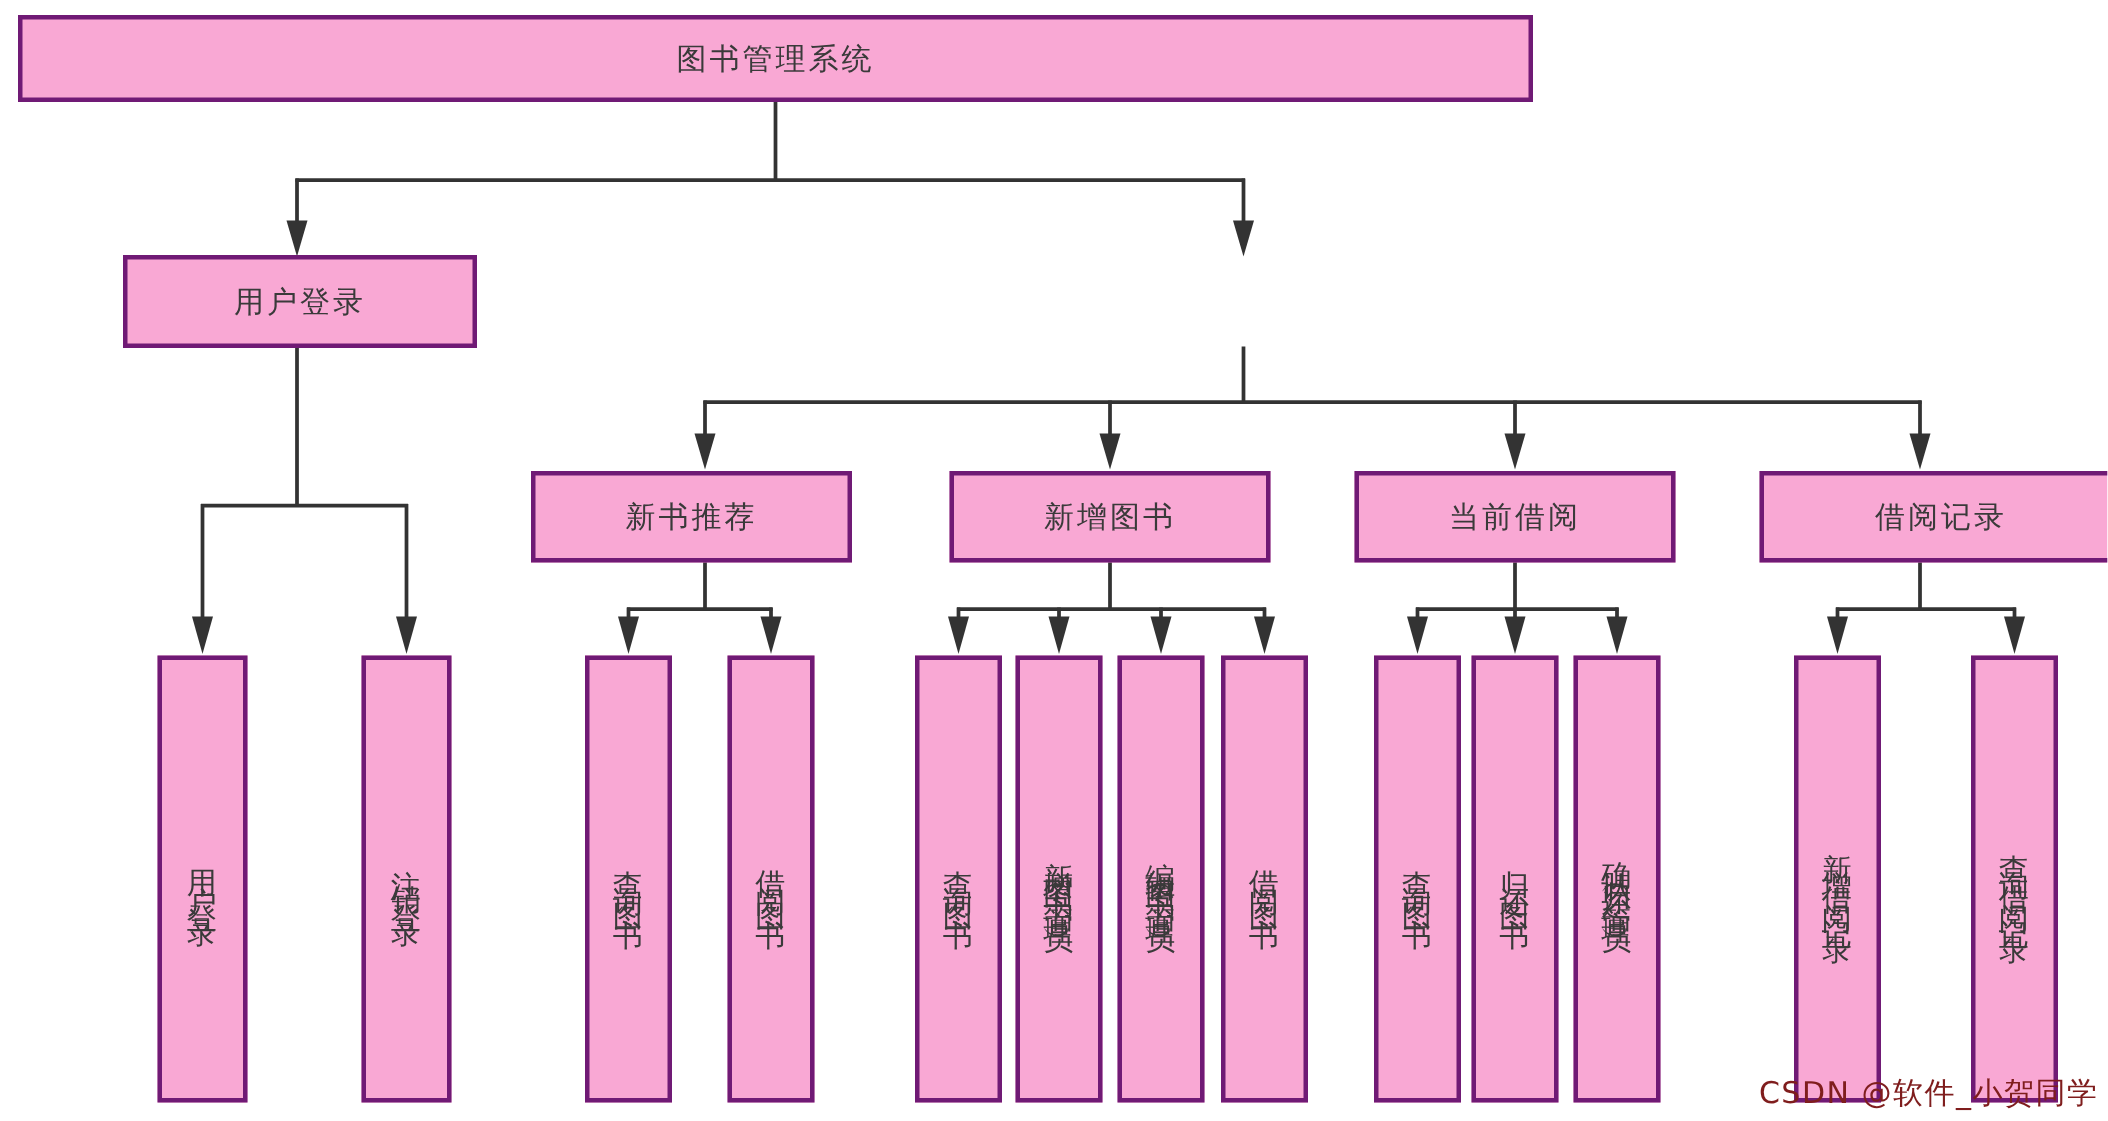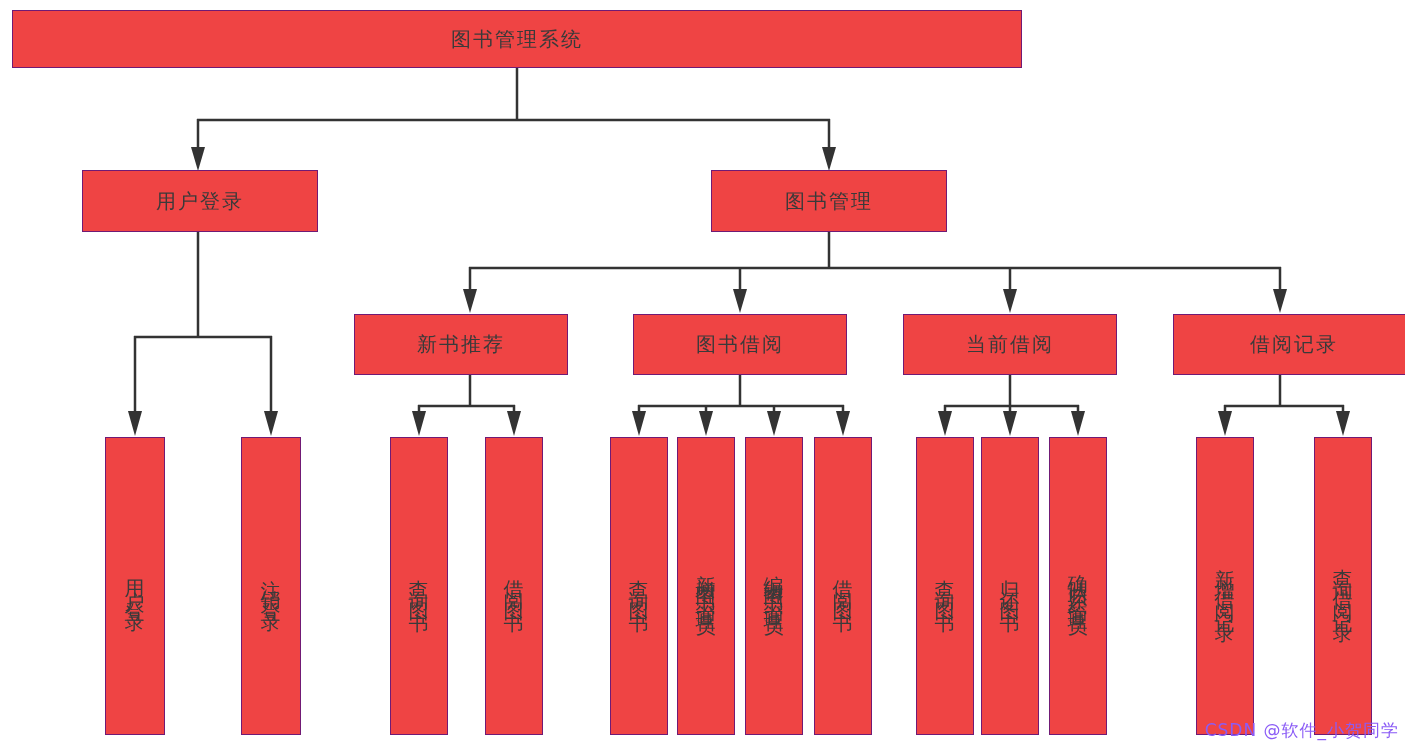--- a/index.html
+++ b/index.html
@@ -2,34 +2,34 @@
 <html><head>
 <meta charset="utf-8">
 <style>
   html,body{margin:0;padding:0;background:#fff;}
   .canvas{
     position:relative;width:1405px;height:747px;background:#ffffff;
     font-family:"DejaVu Sans","Liberation Sans",sans-serif;color:#3a3a3a;overflow:hidden;
   }
   .connectors{position:absolute;left:0;top:0;width:1405px;height:747px;z-index:1;}
   .node{
-    position:absolute;box-sizing:border-box;background:#ef4444;
-    border:1px solid #701a75;display:flex;align-items:center;justify-content:center;
+    position:absolute;box-sizing:border-box;background:#f9a8d4;
+    border:3px solid #701a75;display:flex;align-items:center;justify-content:center;
     z-index:2;
     text-align:center;
   }
   .node .label{font-size:20px;letter-spacing:2px;color:#3a3a3a;white-space:nowrap;}
   .leaf .label{
     writing-mode:vertical-rl;text-orientation:mixed;
     letter-spacing:11px;white-space:normal;line-height:1;
   }
   .leaf .label.tight{letter-spacing:6px;}
   .watermark{
     position:absolute;right:6px;bottom:5px;z-index:3;
-    font-size:17px;color:#8b5cf6;letter-spacing:1px;white-space:nowrap;
+    font-size:20px;color:#7f1d1d;letter-spacing:1px;white-space:nowrap;
   }
 </style>
 </head>
 <body>
 
 <div class="canvas">
 
   <svg class="connectors" viewBox="0 0 1405 747" xmlns="http://www.w3.org/2000/svg">
     <g stroke="#333333" stroke-width="2.5">
 
@@ -99,29 +99,26 @@
     </g>
   </svg>
 
   <div class="node" style="left:12px;top:10px;width:1010px;height:58px;">
     <span class="label">图书管理系统</span>
   </div>
 
   <div class="node" style="left:82px;top:170px;width:236px;height:62px;">
     <span class="label">用户登录</span>
   </div>
-  <div class="node" style="left:711px;top:170px;width:236px;height:62px;">
-    <span class="label">图书管理</span>
-  </div>
 
   <div class="node" style="left:354px;top:314px;width:214px;height:61px;">
     <span class="label">新书推荐</span>
   </div>
   <div class="node" style="left:633px;top:314px;width:214px;height:61px;">
-    <span class="label">图书借阅</span>
+    <span class="label">新增图书</span>
   </div>
   <div class="node" style="left:903px;top:314px;width:214px;height:61px;">
     <span class="label">当前借阅</span>
   </div>
   <div class="node" style="left:1173px;top:314px;width:242px;height:61px;">
     <span class="label">借阅记录</span>
   </div>
 
   <div class="node leaf" style="left:105px;top:437px;width:60px;height:298px;">
     <span class="label">用户登录</span>

